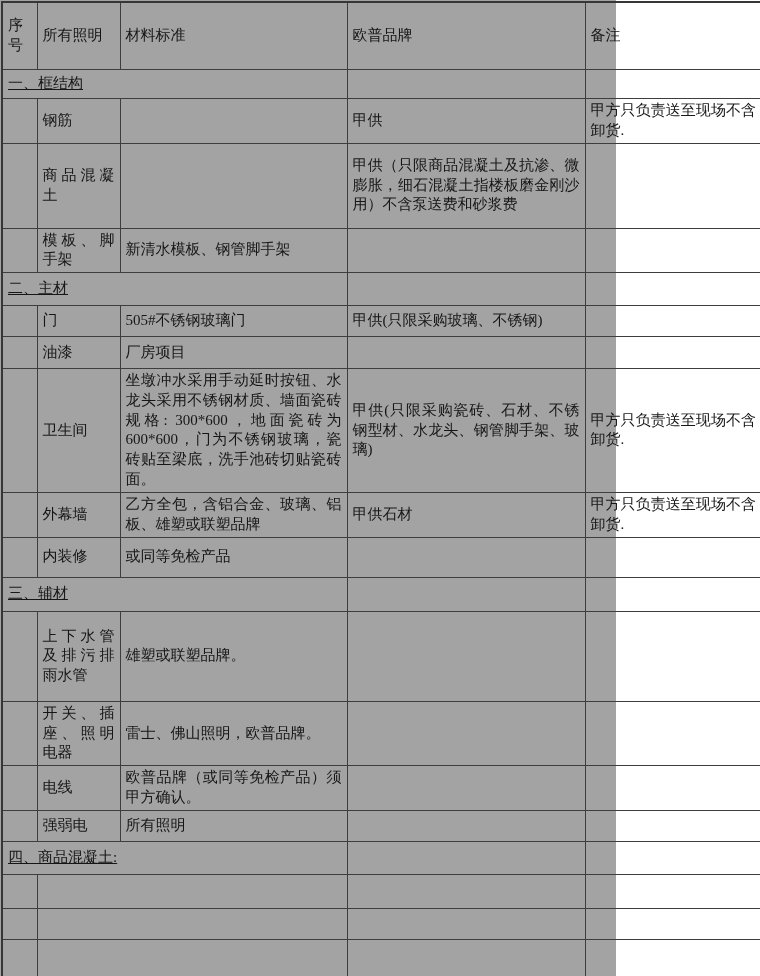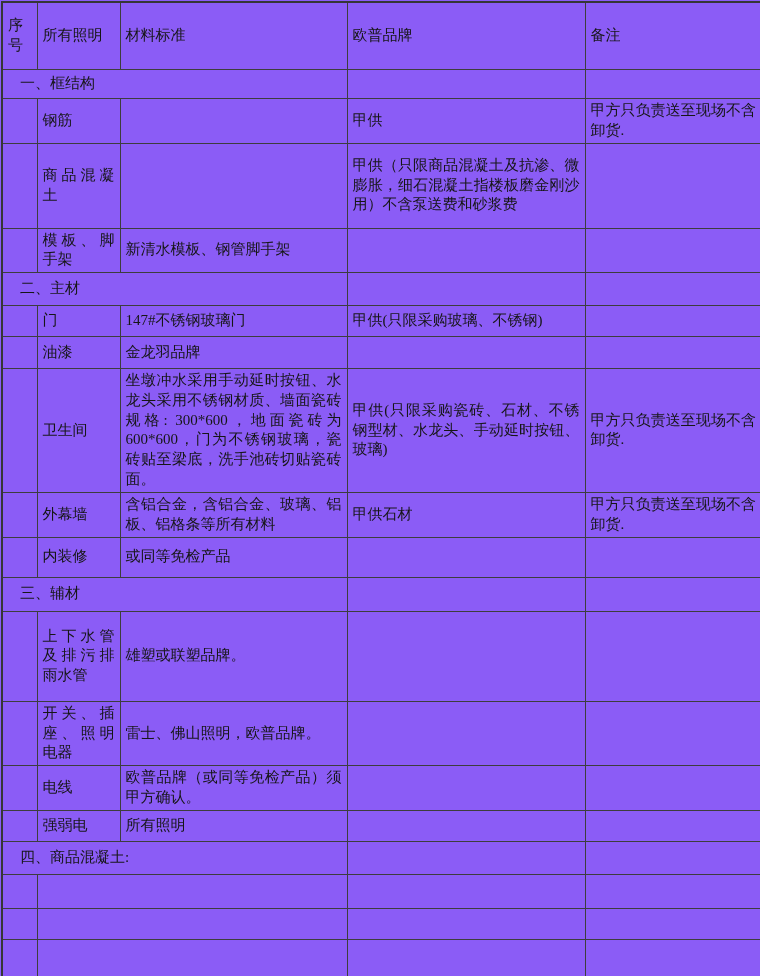--- a/index.html
+++ b/index.html
@@ -2,23 +2,23 @@
 <html><head>
 <meta charset="utf-8">
 <style>
   html, body {
     margin: 0;
     padding: 0;
     background: #ffffff;
     width: 760px;
   }
   .page {
-    width: 760px;
+    width: 616px;
     height: 976px;
-    background: #8b5cf6;
+    background: #a3a3a3;
     box-sizing: border-box;
     padding: 1px;
   }
   table.doc-table {
     border-collapse: collapse;
     table-layout: fixed;
     width: 758px;
     border: 2px solid #363636;
   }
   .doc-table td, .doc-table th {
@@ -35,21 +35,22 @@
     overflow-wrap: anywhere;
   }
   .doc-table thead tr { height: 67px; }
   .doc-table th { text-align: left; }
   td.txt, td.item {
     text-align: justify;
     text-justify: inter-ideograph;
   }
   td.section {
     text-align: left;
-    padding-left: 17px;
+    padding-left: 5px;
+    text-decoration: underline;
   }
 </style>
 </head>
 <body>
 
 <div class="page">
   <table class="doc-table">
     <colgroup id="cols">
         <col style="width: 35px;">
         <col style="width: 83px;">
@@ -94,42 +95,42 @@
           <td class="txt"></td>
         </tr>
         <tr style="height: 33px;">
           <td class="section" colspan="3">二、主材</td>
           <td></td>
           <td></td>
         </tr>
         <tr style="height: 31px;">
           <td></td>
           <td class="item">门</td>
-          <td class="txt">147#不锈钢玻璃门</td>
+          <td class="txt">505#不锈钢玻璃门</td>
           <td class="txt">甲供(只限采购玻璃、不锈钢)</td>
           <td class="txt"></td>
         </tr>
         <tr style="height: 32px;">
           <td></td>
           <td class="item">油漆</td>
-          <td class="txt">金龙羽品牌</td>
+          <td class="txt">厂房项目</td>
           <td class="txt"></td>
           <td class="txt"></td>
         </tr>
         <tr style="height: 118px;">
           <td></td>
           <td class="item">卫生间</td>
           <td class="txt">坐墩冲水采用手动延时按钮、水龙头采用不锈钢材质、墙面瓷砖规格: 300*600，地面瓷砖为 600*600，门为不锈钢玻璃，瓷砖贴至梁底，洗手池砖切贴瓷砖面。</td>
-          <td class="txt">甲供(只限采购瓷砖、石材、不锈钢型材、水龙头、手动延时按钮、玻璃)</td>
+          <td class="txt">甲供(只限采购瓷砖、石材、不锈钢型材、水龙头、钢管脚手架、玻璃)</td>
           <td class="txt">甲方只负责送至现场不含卸货.</td>
         </tr>
         <tr style="height: 45px;">
           <td></td>
           <td class="item">外幕墙</td>
-          <td class="txt">含铝合金，含铝合金、玻璃、铝板、铝格条等所有材料</td>
+          <td class="txt">乙方全包，含铝合金、玻璃、铝板、雄塑或联塑品牌</td>
           <td class="txt">甲供石材</td>
           <td class="txt">甲方只负责送至现场不含卸货.</td>
         </tr>
         <tr style="height: 40px;">
           <td></td>
           <td class="item">内装修</td>
           <td class="txt">或同等免检产品</td>
           <td class="txt"></td>
           <td class="txt"></td>
         </tr>

